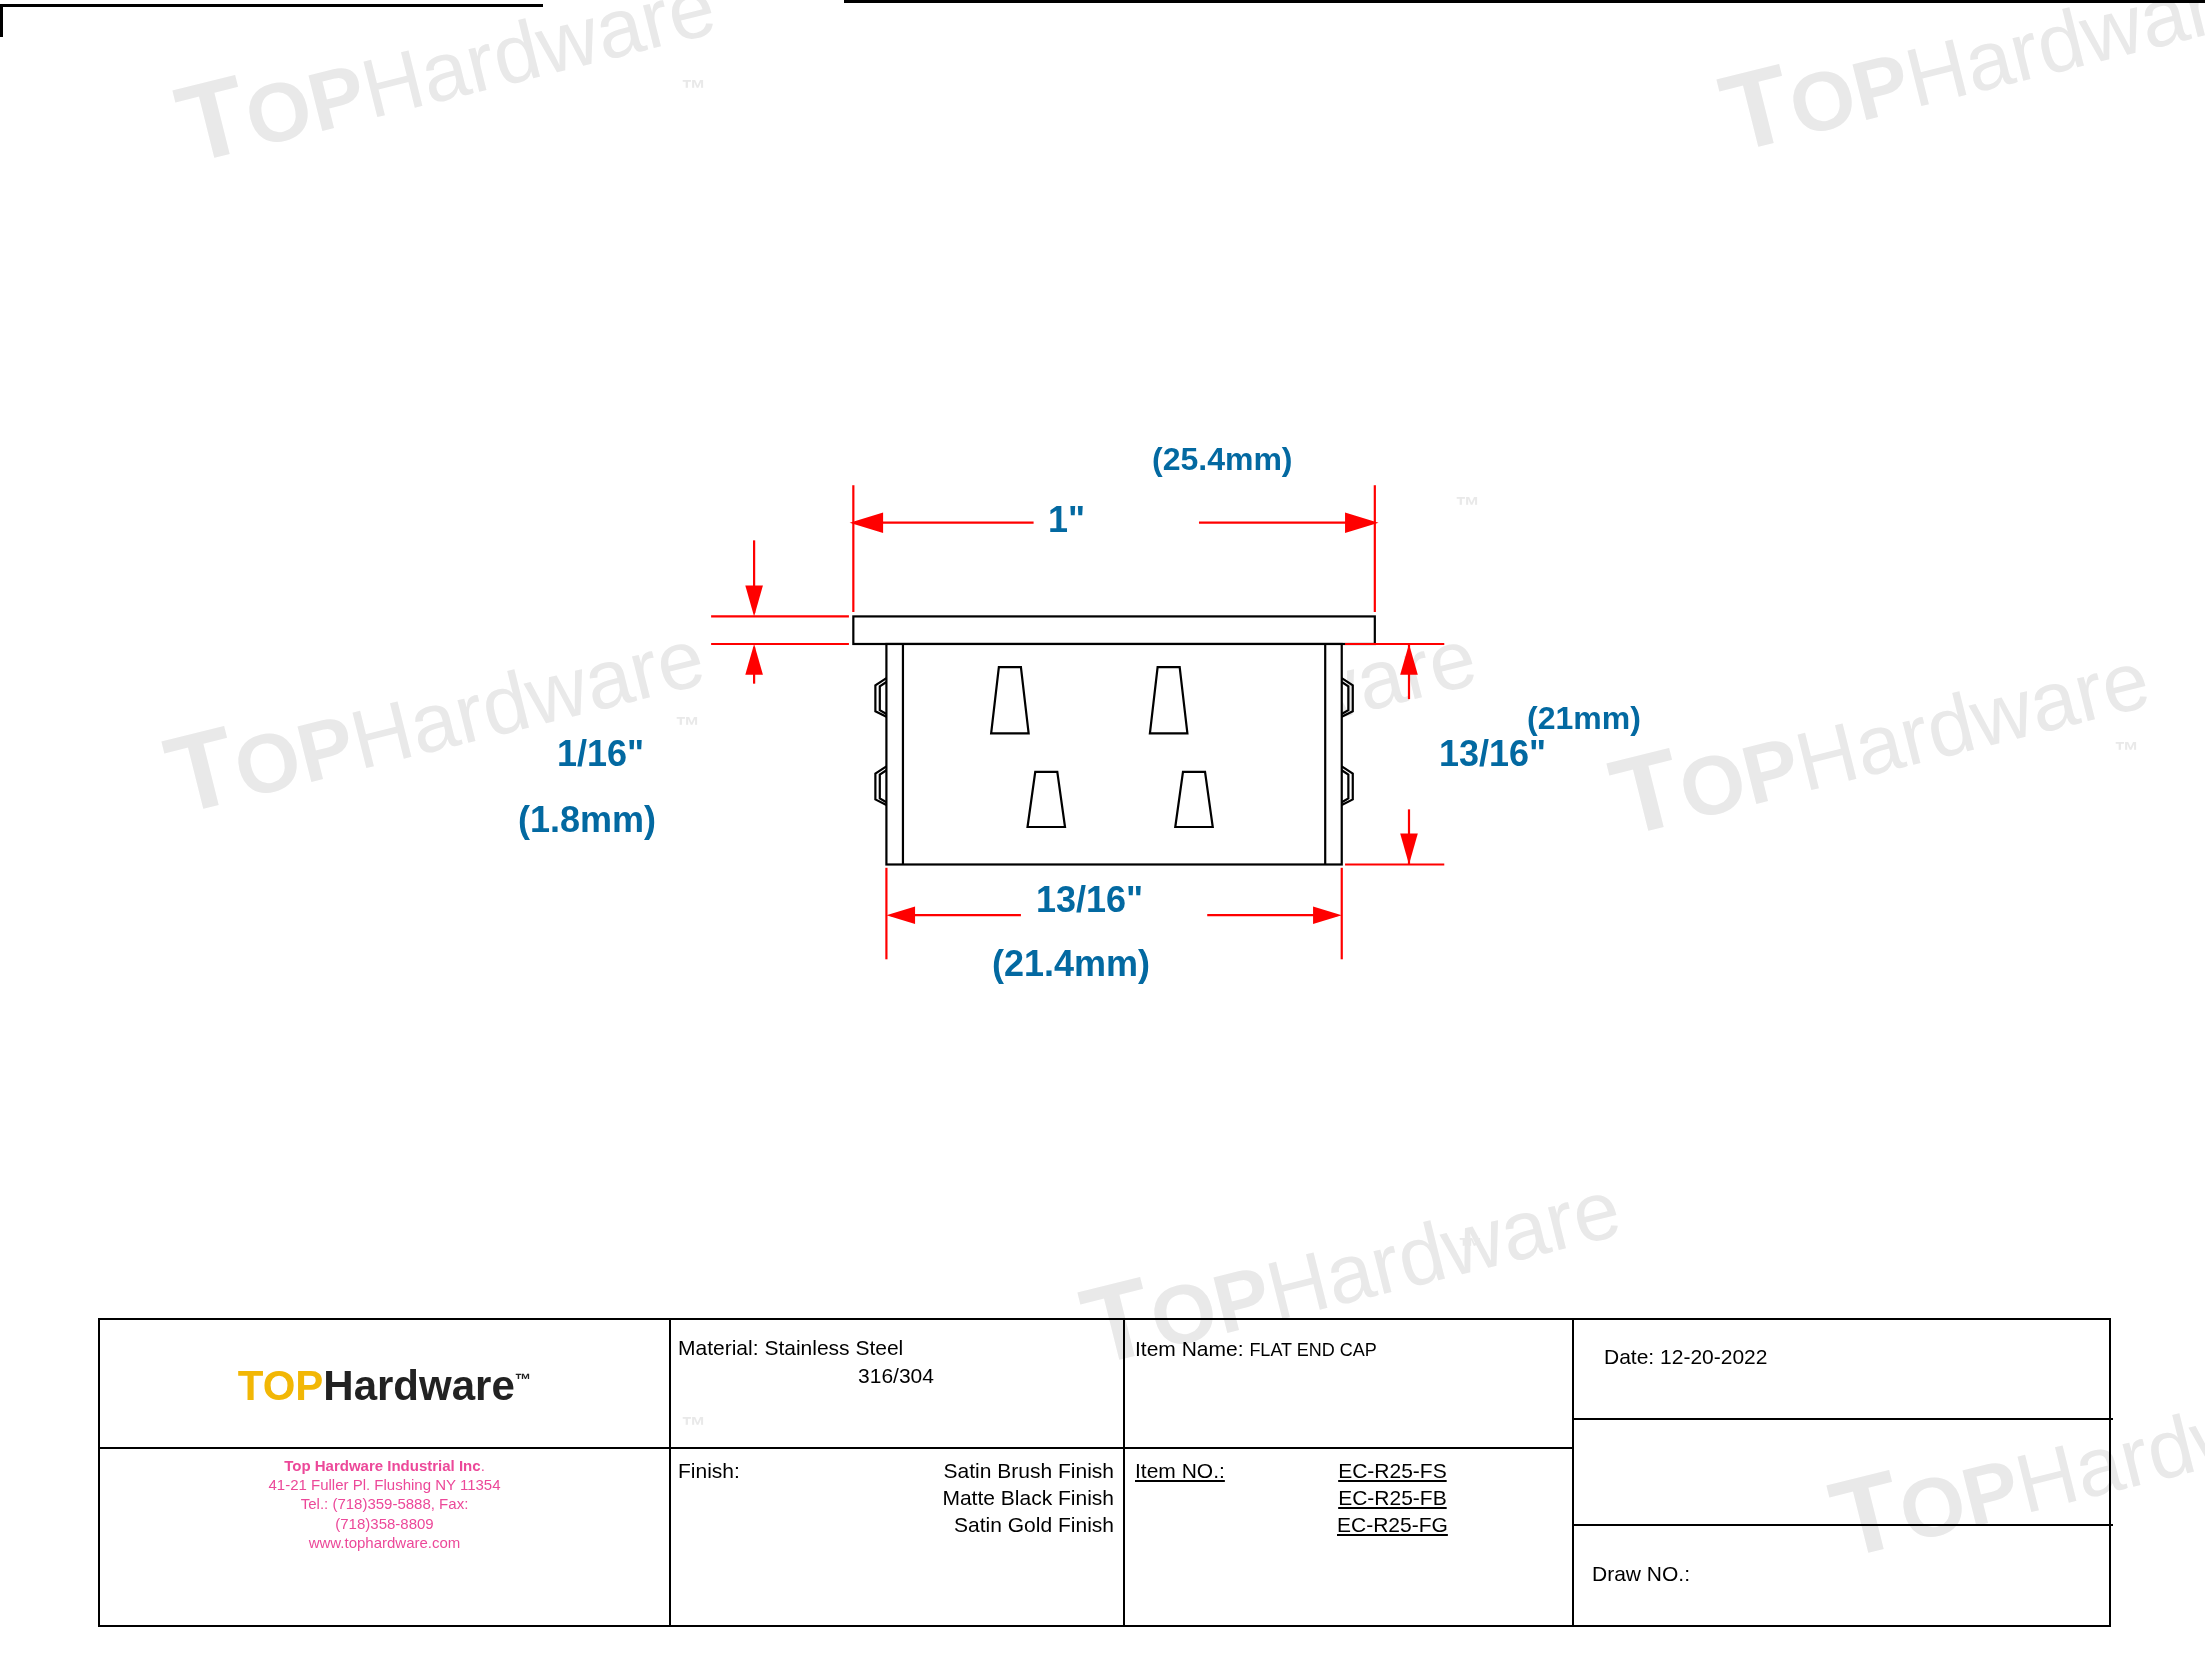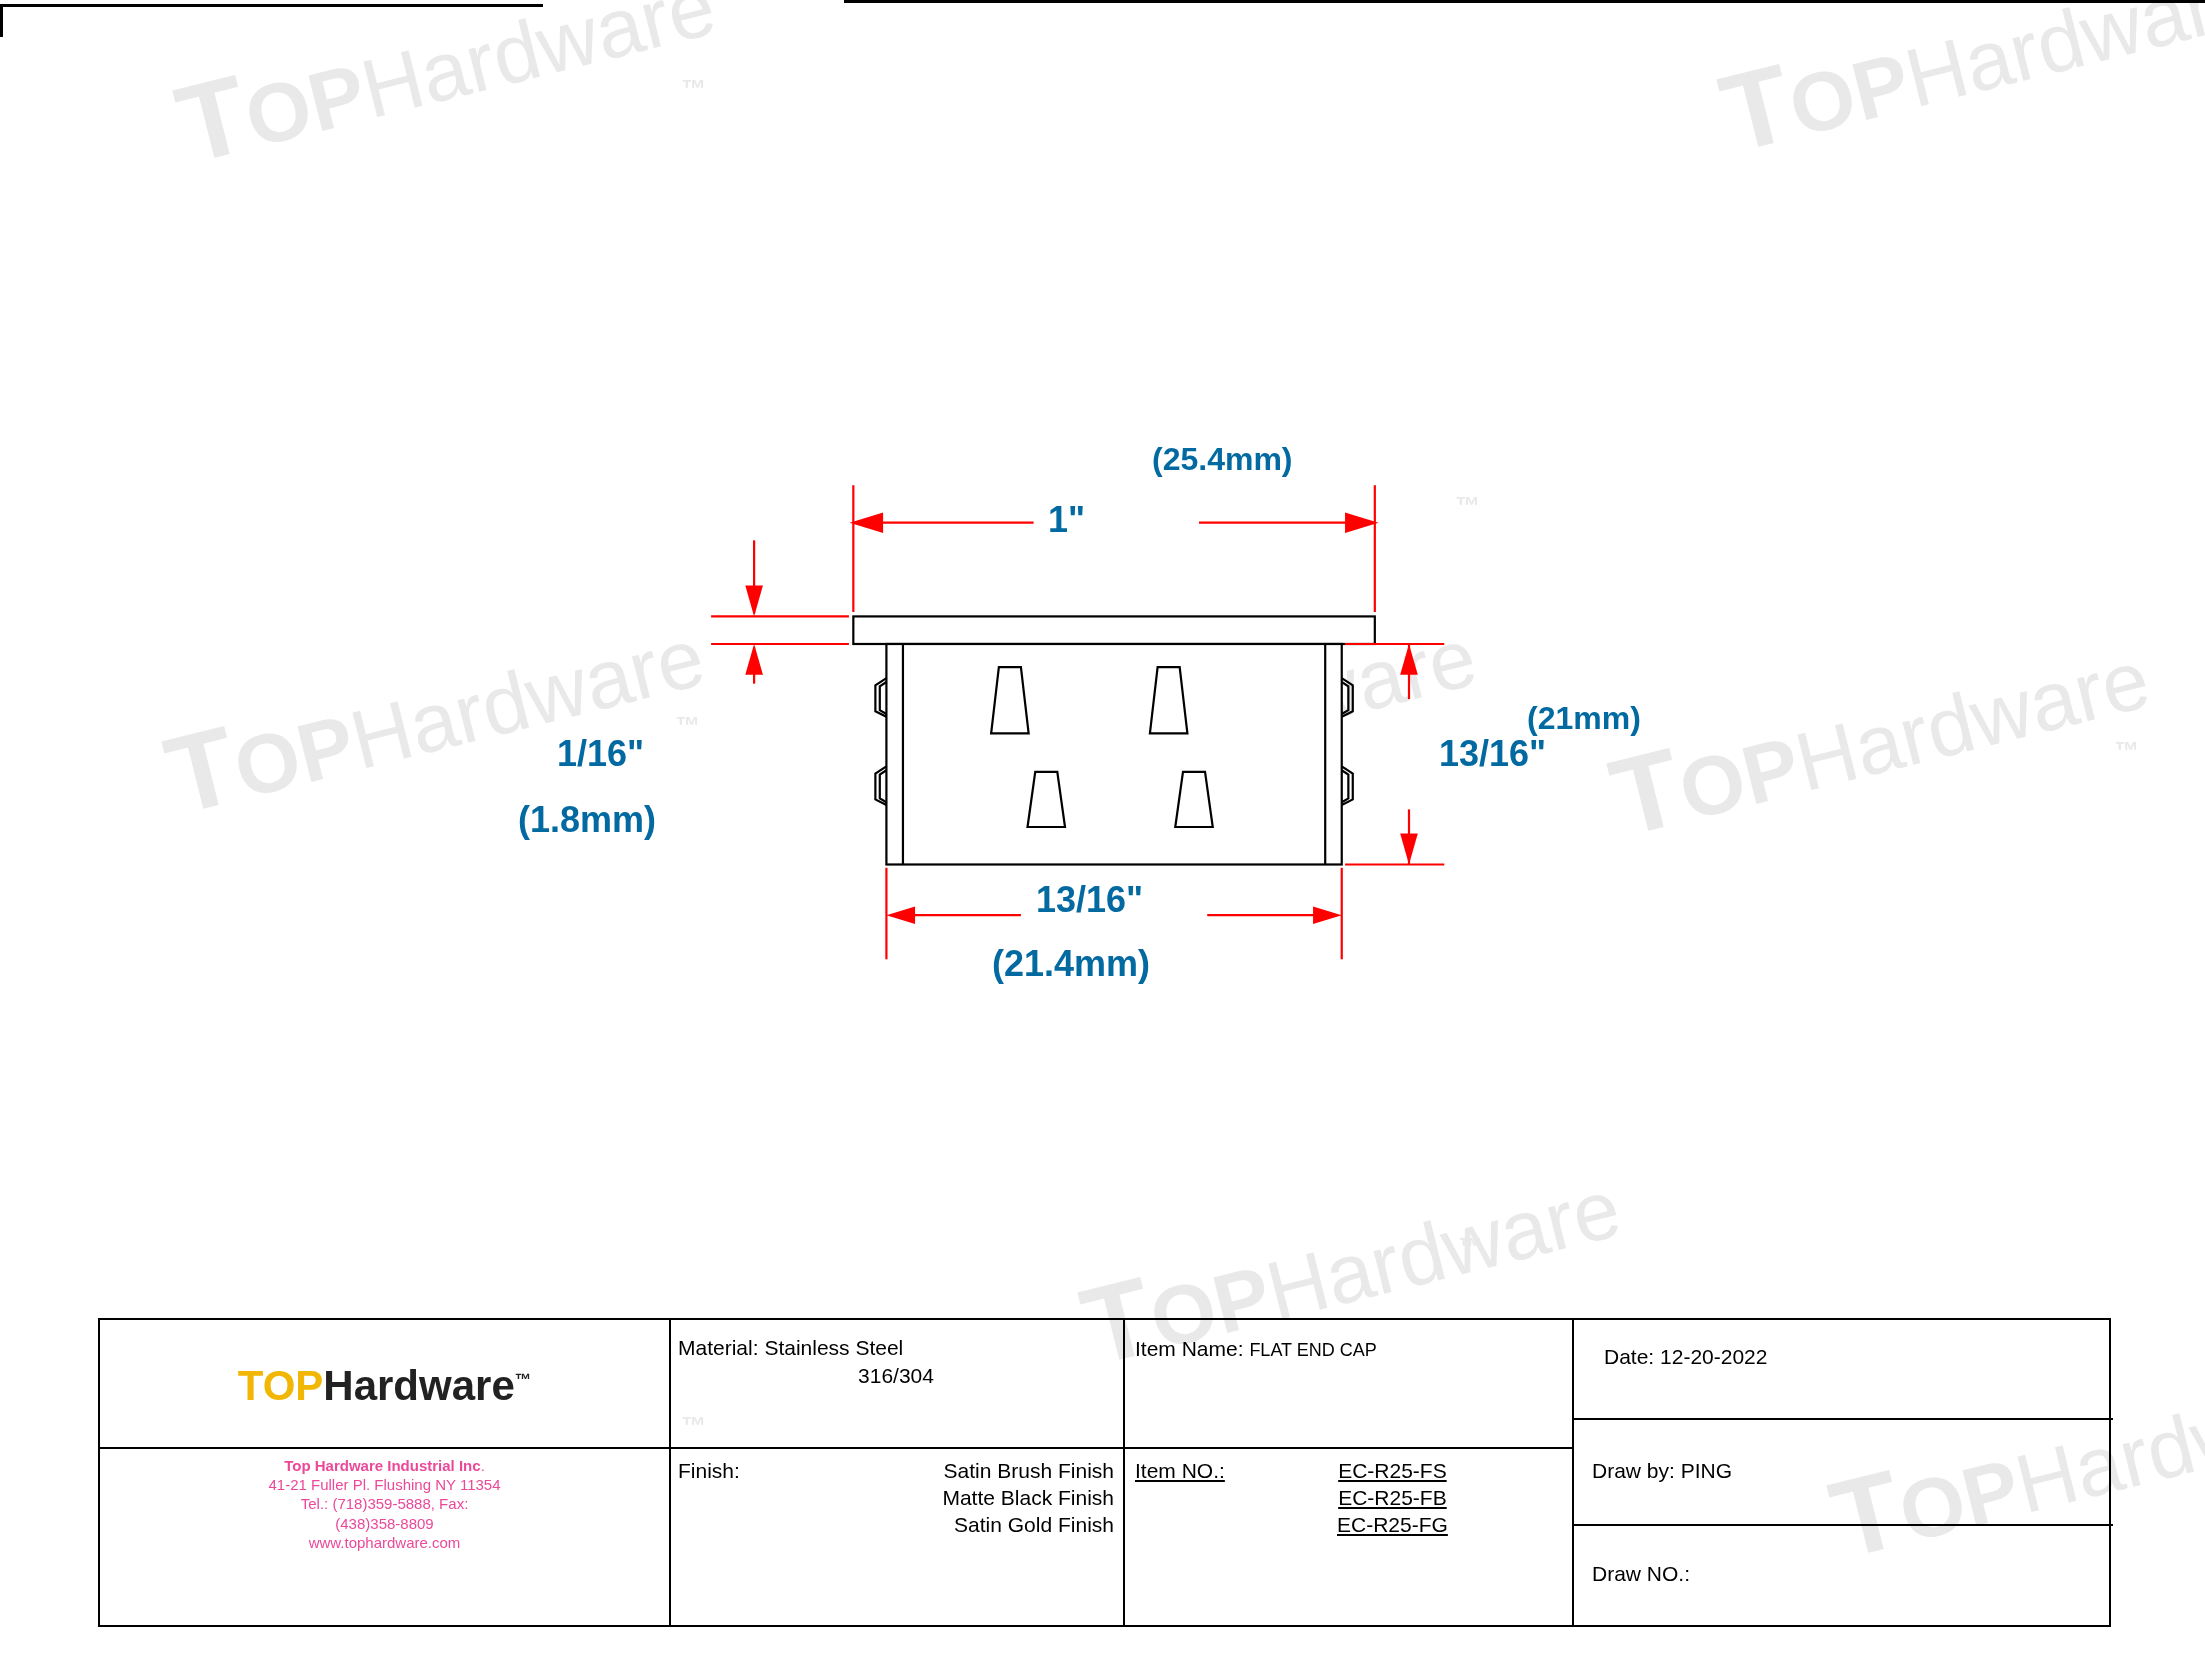--- a/index.html
+++ b/index.html
@@ -262,21 +262,21 @@
   <div class="tb-cell" style="left:0px; top:5.5px; width:569px; height:121px; display:flex; align-items:center; justify-content:center;">
     <div class="logo-top">
       <span class="y">T</span><span class="y">OP</span><span class="k">Hardware</span><span class="logo-tm">™</span>
     </div>
   </div>
 
   <div class="tb-cell addr" style="left:0px; top:136px; width:569px;">
     <div><b>Top Hardware Industrial Inc</b><span>.</span></div>
     <div>41-21 Fuller Pl. Flushing NY 11354</div>
     <div>Tel.: (718)359-5888,  Fax:</div>
-    <div>(438)358-8809</div>
+    <div>(718)358-8809</div>
     <div>www.tophardware.com</div>
   </div>
 
   <div class="tb-cell mat" style="left:569px; top:14.3px; width:454px; padding:0 9px; box-sizing:border-box;">
     <div>
       <span>Material:</span>
       <span>Stainless Steel</span>
     </div>
     <div style="text-align:center;">316/304</div>
   </div>
@@ -305,21 +305,18 @@
         <span style="display:block;">EC-R25-FB</span>
         <span style="display:block;">EC-R25-FG</span>
       </span>
     </div>
   </div>
 
   <div class="tb-cell rcell" style="left:1472px; top:0px; width:541px; height:74px; display:flex; align-items:center; padding-left:32px; box-sizing:border-box;">
     <span>Date:</span>&nbsp;<span>12-20-2022</span>
   </div>
 
-  <div class="tb-cell rcell" style="left:1472px; top:98px; width:541px; height:106px; display:flex; align-items:center; padding-left:20px; box-sizing:border-box;">
-    <span>Draw by:</span>&nbsp;<span>PING</span>
-  </div>
 
   <div class="tb-cell rcell" style="left:1472px; top:204px; width:541px; height:100px; display:flex; align-items:center; padding-left:20px; box-sizing:border-box;">
     <span>Draw NO.:</span>&nbsp;<span></span>
   </div>
 </div>
 
 
 </body></html>

